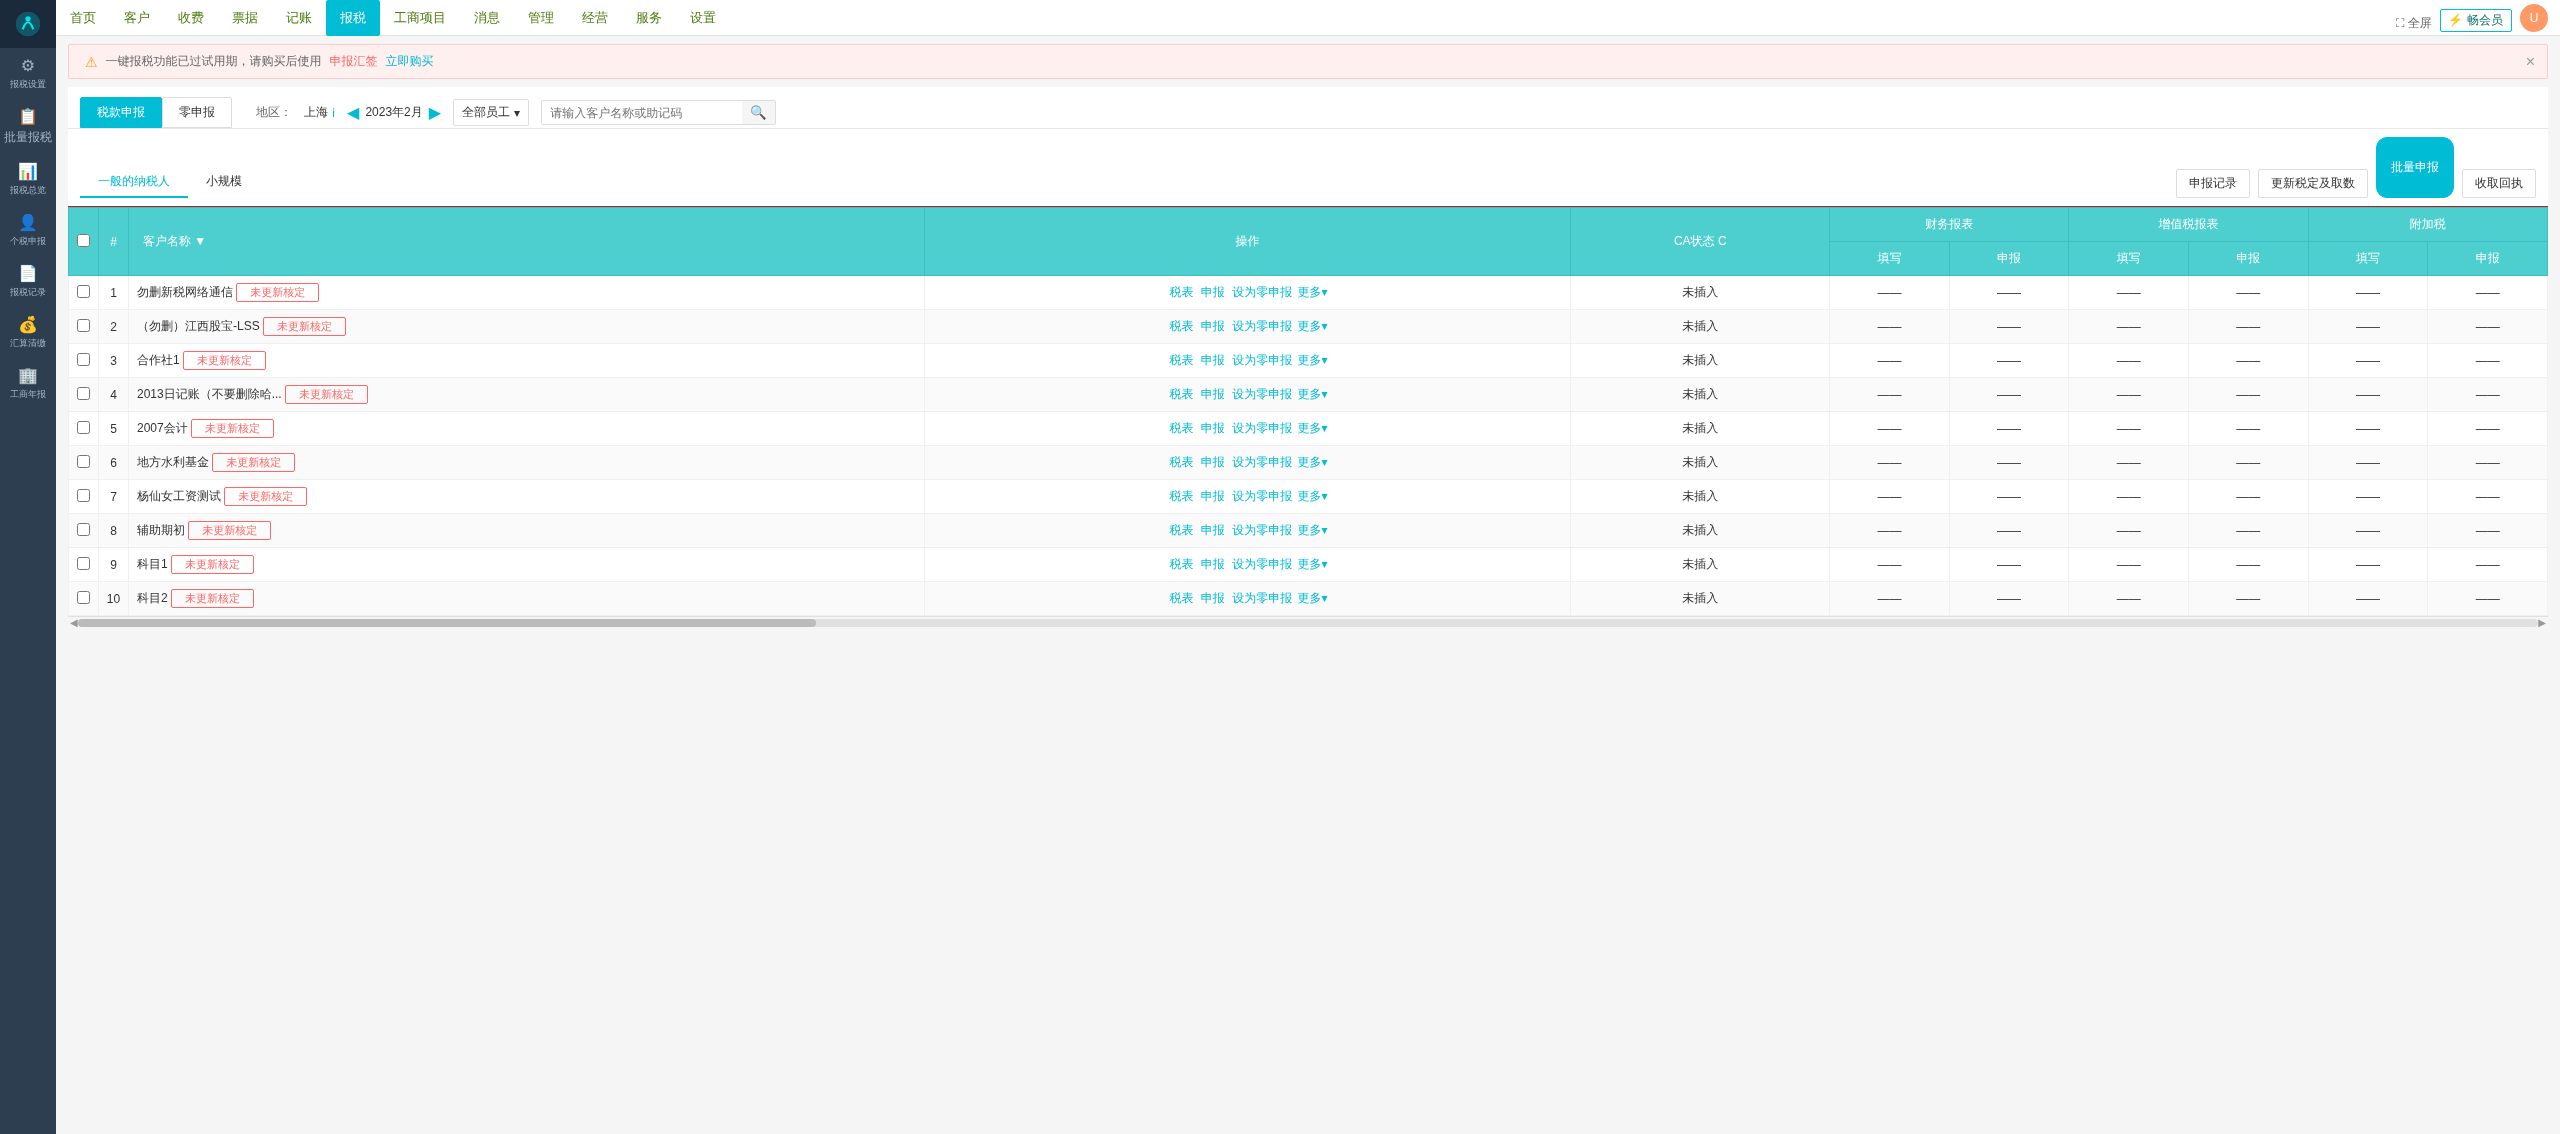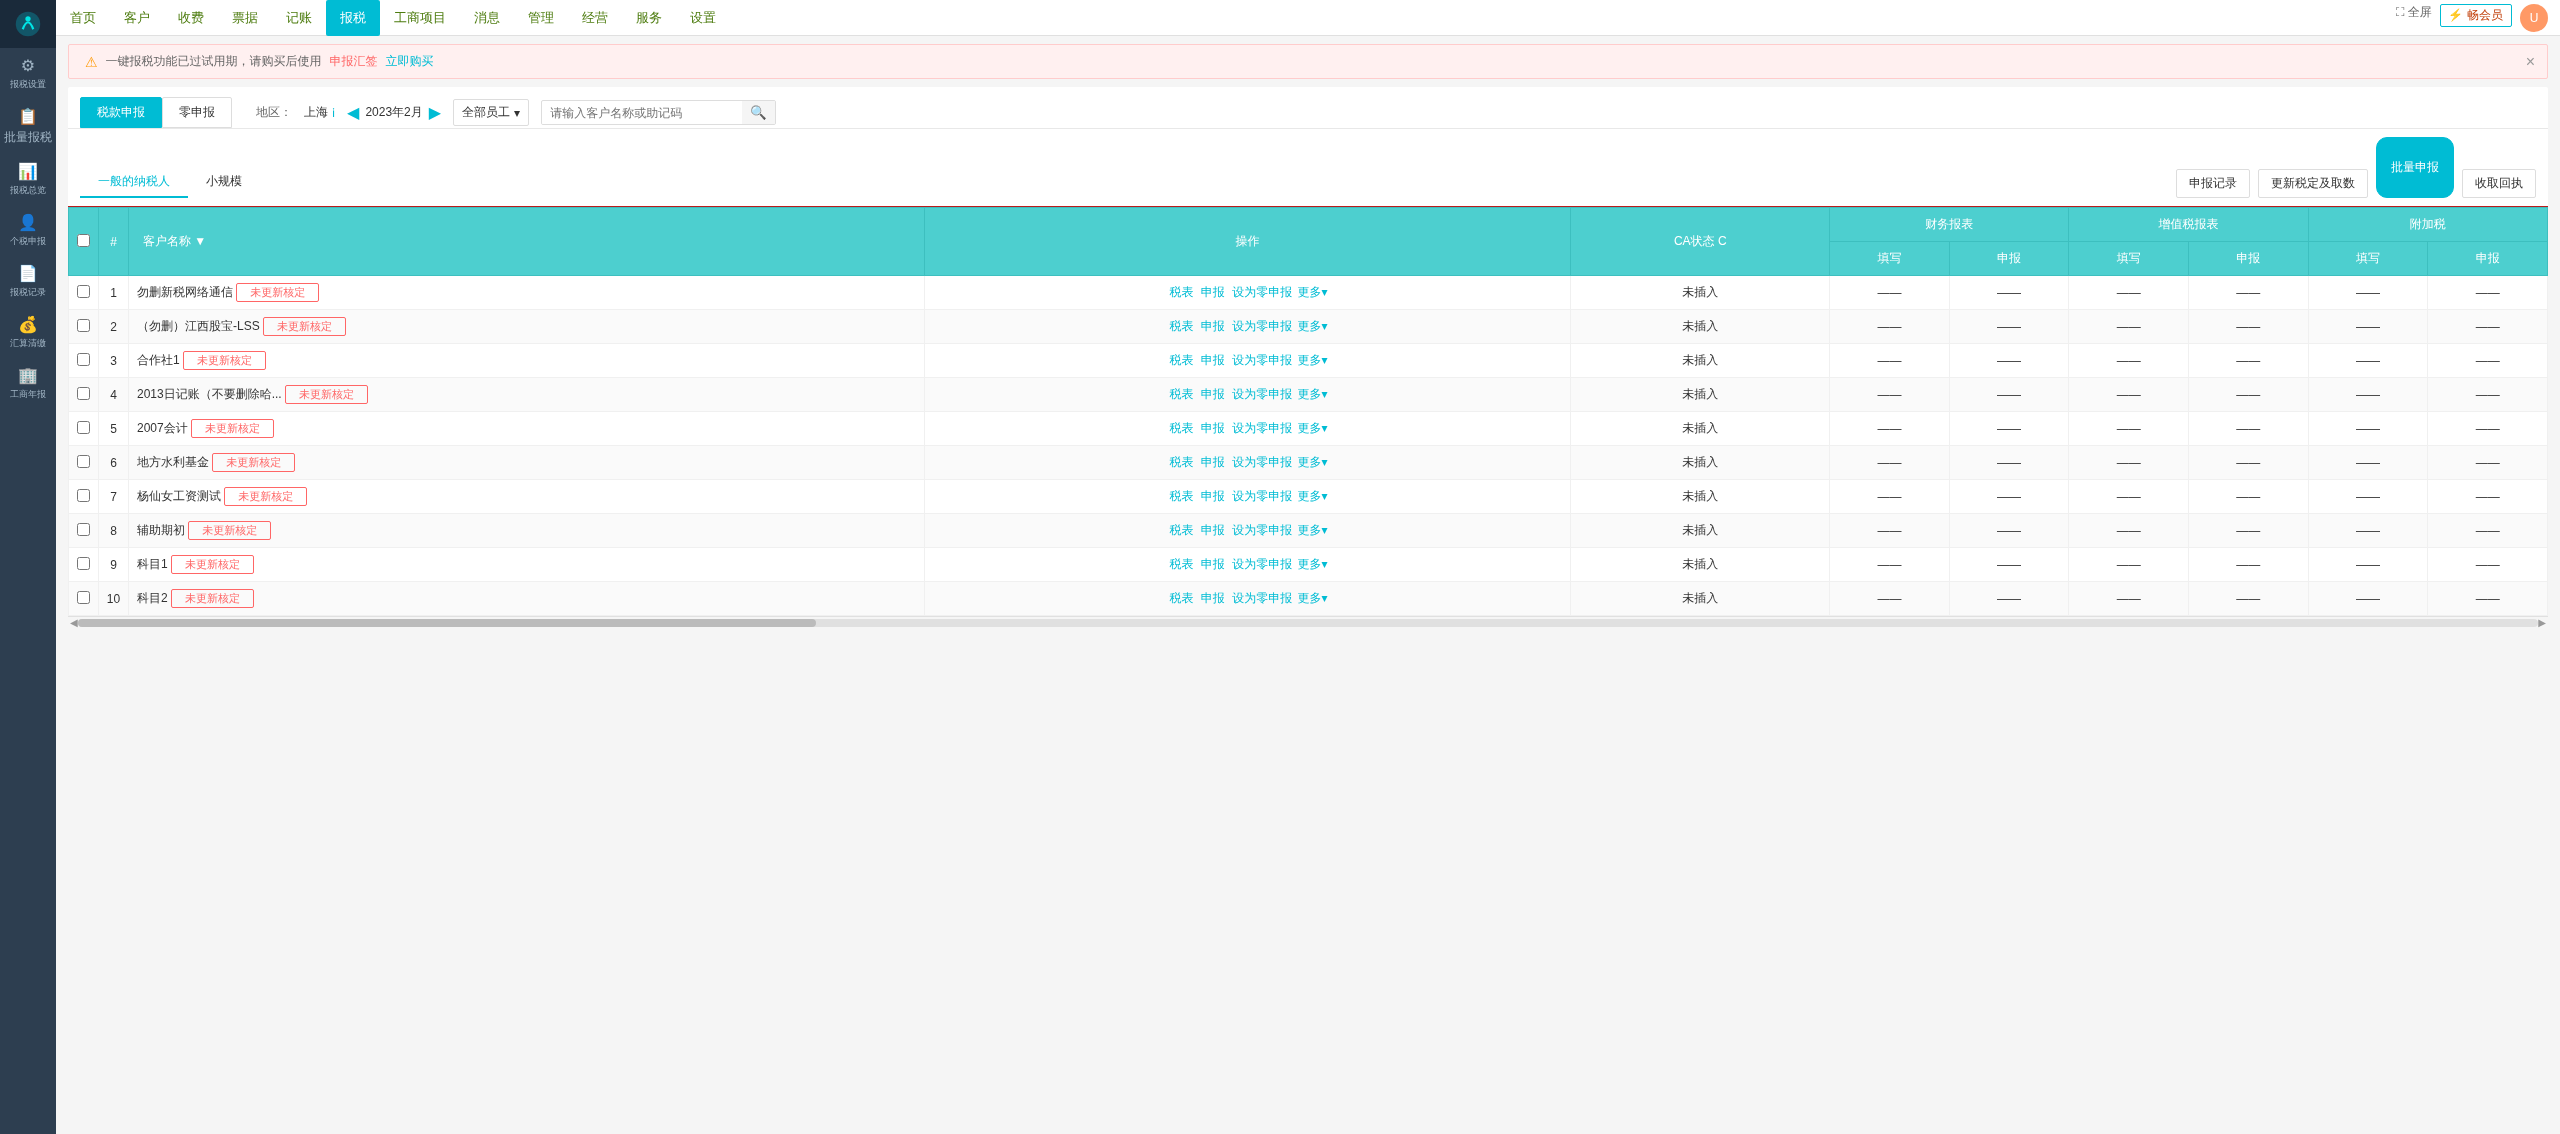--- a/index.html
+++ b/index.html
@@ -56,21 +56,21 @@
       align-items: center;
       color: #4d7c0f;
       cursor: pointer;
       font-size: 13px;
       white-space: nowrap;
     }
     .top-nav-item.active { background: #00bcd4; color: #fff; border-radius: 2px; }
     .top-nav-right {
       margin-left: auto;
       display: flex;
-      align-items: flex-start;
+      align-items: flex-end;
       padding-right: 12px;
       gap: 8px;
       color: #666;
       font-size: 12px;
     }
 
     
     .content-area { flex: 1; overflow-y: auto; padding: 0; background: #f5f5f5; }
 
     
@@ -328,21 +328,21 @@
         <div class="top-nav-item active">报税</div>
         <div class="top-nav-item">工商项目</div>
         <div class="top-nav-item">消息</div>
         <div class="top-nav-item">管理</div>
         <div class="top-nav-item">经营</div>
         <div class="top-nav-item">服务</div>
         <div class="top-nav-item">设置</div>
       </div>
       <div class="top-nav-right">
       <span style="cursor:pointer; color:#666; font-size:12px;">⛶ <span>全屏</span></span>
-      <span style="cursor:pointer; color:#c2410c; font-size:12px; border:1px solid #00bcd4; padding:2px 8px; border-radius:2px;">⚡ <span>畅会员</span></span>
+      <span style="cursor:pointer; color:#0f766e; font-size:12px; border:1px solid #00bcd4; padding:2px 8px; border-radius:2px;">⚡ <span>畅会员</span></span>
       <div style="width:28px;height:28px;background:#ff9966;border-radius:50%;display:flex;align-items:center;justify-content:center;color:#fff;font-size:12px;cursor:pointer;">U</div>
     </div>
   </div>
 
   <div class="content-area">
 
     <div class="notice-bar">
       <span class="warn-icon">⚠</span>
       <span>一键报税功能已过试用期，请购买后使用</span>
       <a style="color:#ff6666;">申报汇签</a>

